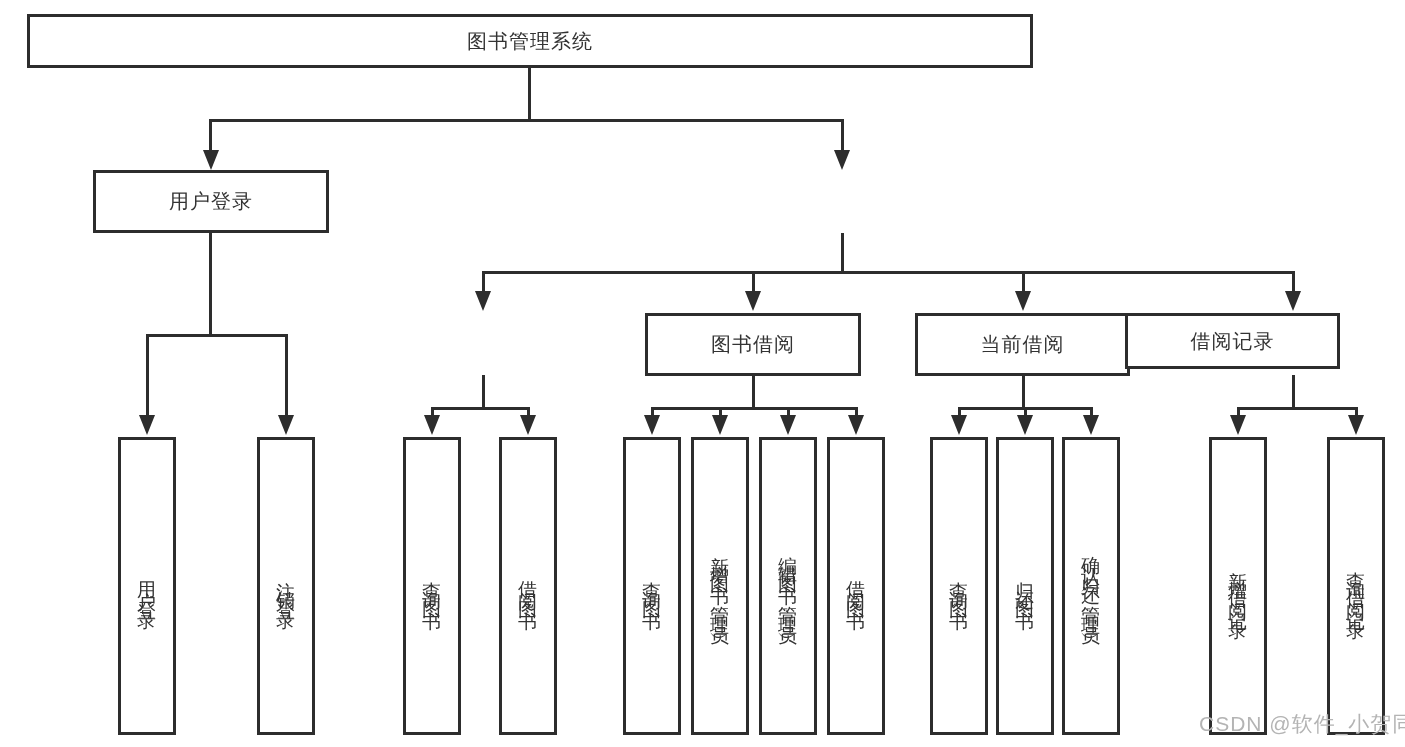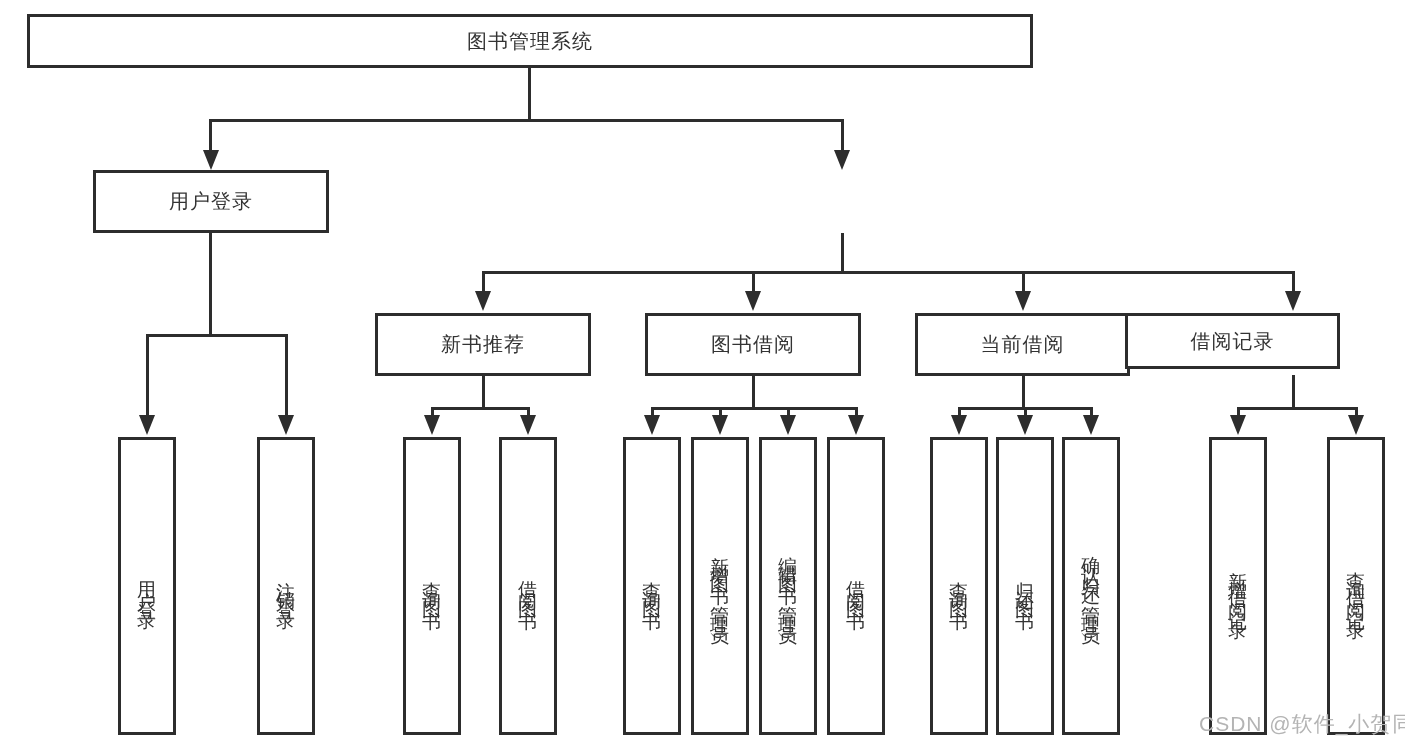--- a/index.html
+++ b/index.html
@@ -57,21 +57,20 @@
 </head>
 <body>
 
 <div id="canvas">
 
   <div class="node" style="left:14px;top:14px;width:1006px;height:54px;">图书管理系统</div>
 
   <div class="node" style="left:80px;top:170px;width:236px;height:63px;">用户登录</div>
 
 
-  <div class="node" style="left:362px;top:313px;width:216px;height:63px;">新书推荐</div>
 
   <div class="node" style="left:632px;top:313px;width:216px;height:63px;">图书借阅</div>
 
   <div class="node" style="left:902px;top:313px;width:215px;height:63px;">当前借阅</div>
 
   <div class="node" style="left:1112px;top:313px;width:215px;height:56px;">借阅记录</div>
 
   <div class="node v-node" style="left:105px;top:437px;width:58px;height:298px;">用户登录</div>
 
   <div class="node v-node" style="left:244px;top:437px;width:58px;height:298px;">注销登录</div>

